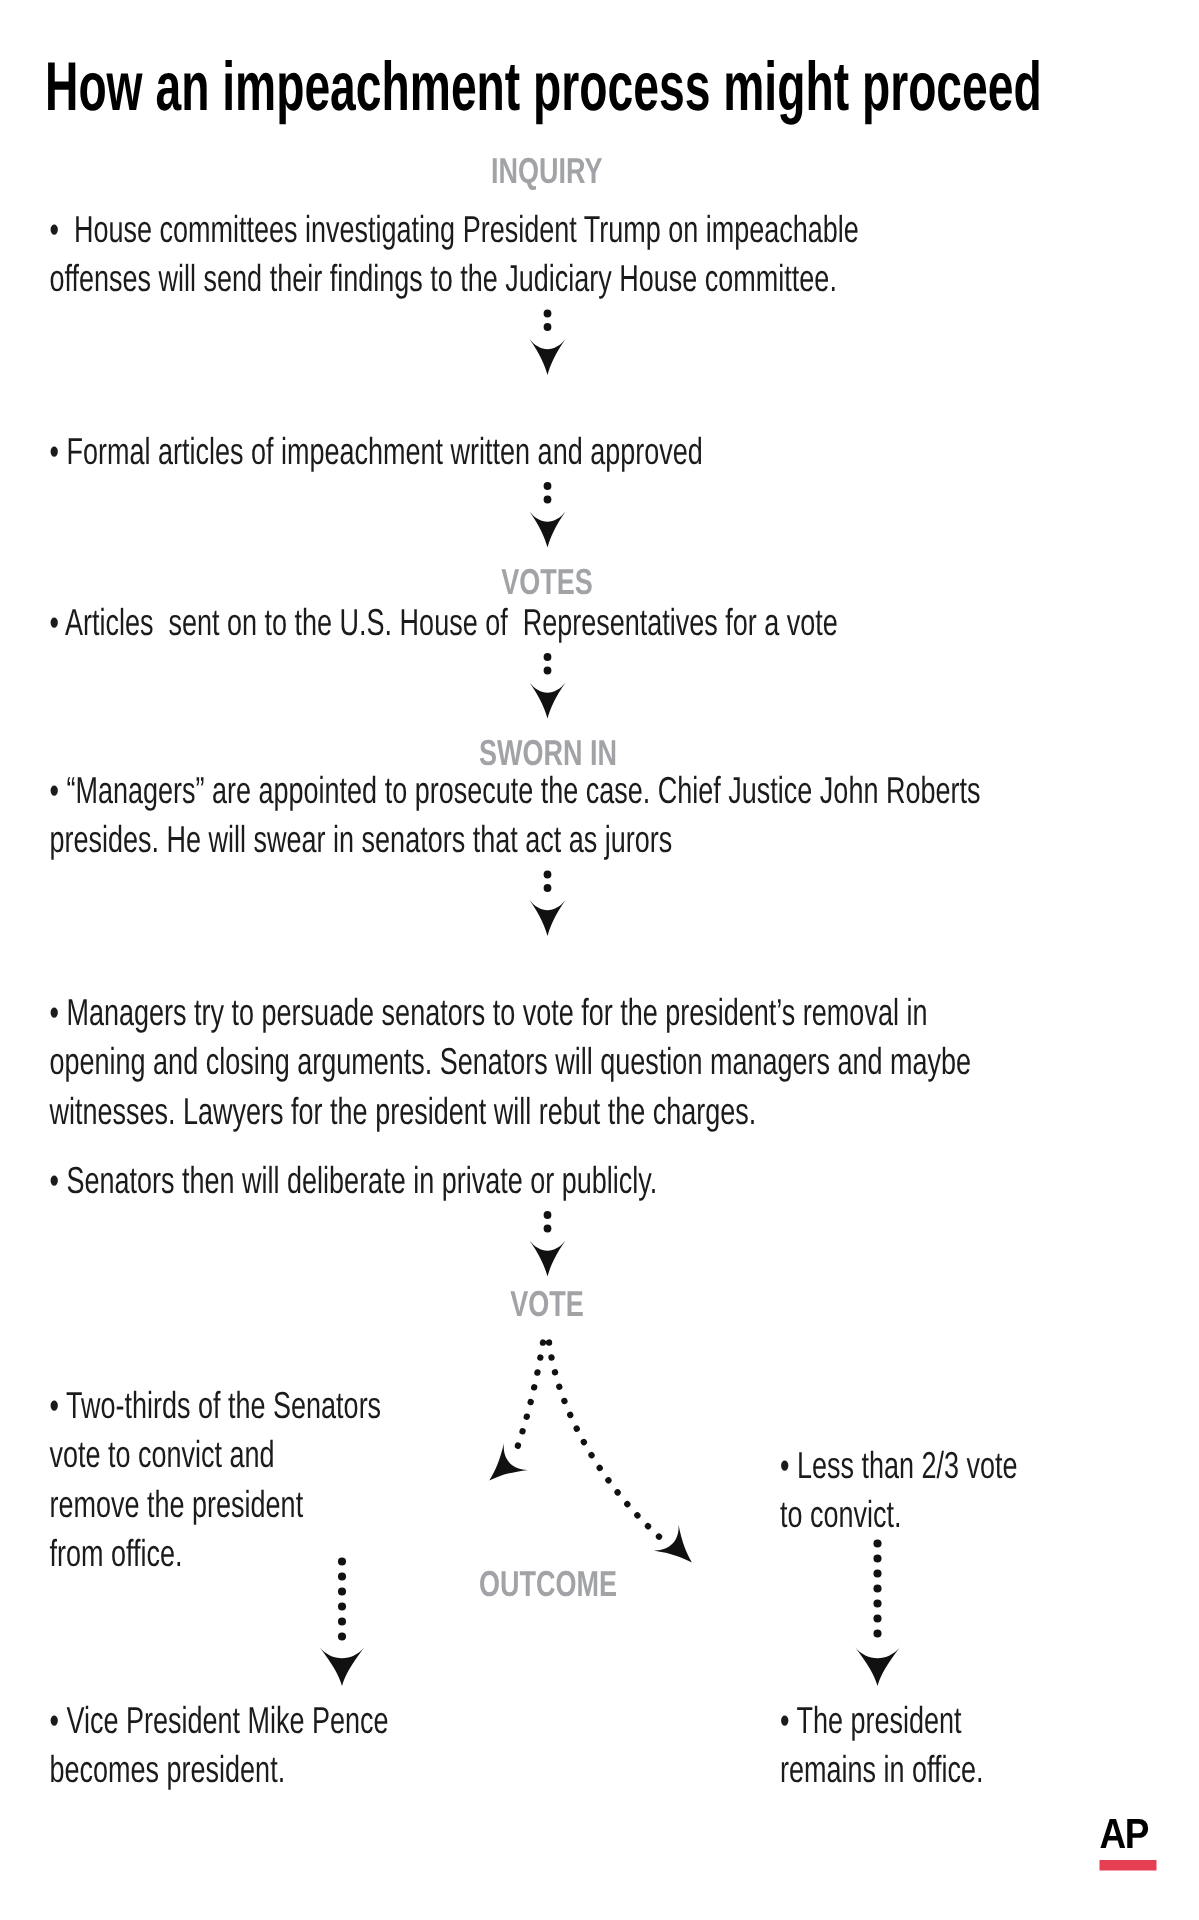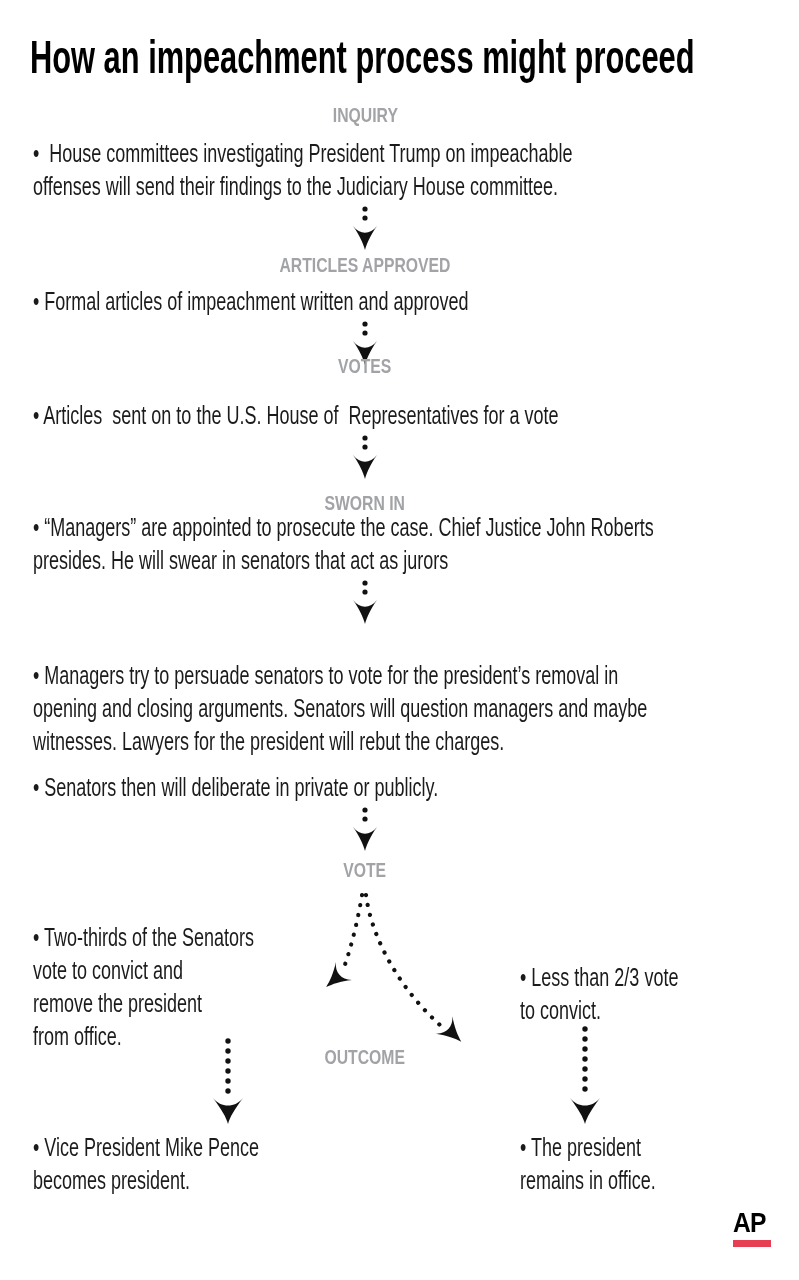--- a/index.html
+++ b/index.html
@@ -7,21 +7,21 @@
     position:relative; width:799px; height:1280px; background:#ffffff;
     font-family:"Liberation Sans", sans-serif; overflow:hidden;
   }
   .abs { position:absolute; }
 
   
   .title { left:30px; top:30px; font-weight:bold; font-size:46px; color:#000; }
   .title .cx { display:inline-block; transform:scaleX(.67); transform-origin:0 0; white-space:pre; }
 
   
-  .ghead { left:0; width:730px; text-align:center; font-weight:bold; font-size:21px;
+  .ghead { left:0; width:730px; text-align:center; font-weight:bold; font-size:24px;
            color:#a1a3a6; line-height:30px; }
   .ghead .cx { display:inline-block; transform:scaleX(.75); transform-origin:50% 0; white-space:pre; }
 
   
   .btxt { font-size:25px; line-height:33px; color:#1b1b1b; width:1100px; }
   .btxt .cx { display:inline-block; transform:scaleX(.72); transform-origin:0 0; white-space:pre; }
 
   svg { display:block; }
   .ink { fill:#111111; }
   .dotline { stroke:#111111; stroke-width:4.2; stroke-linecap:round;
@@ -43,30 +43,29 @@
   <div class="abs ghead" style="top:100px"><span class="cx">INQUIRY</span></div>
   <div class="abs btxt" style="left:33px; top:137px"><span class="cx">•  House committees investigating President Trump on impeachable
 offenses will send their findings to the Judiciary House committee.</span></div>
 
   <svg class="abs" style="left:352px; top:205px" width="26" height="46" viewBox="0 0 26 46">
     <circle class="ink" cx="13" cy="4" r="2.6"></circle>
       <circle class="ink" cx="13" cy="13" r="2.6"></circle>
     <path class="ink" d="M1,21 C8,30 18,30 25,21 C18,31 15,38 13,45 C11,38 8,31 1,21 Z"></path>
   </svg>
 
-  <div class="abs ghead" style="top:250px"><span class="cx">ARTICLES APPROVED</span></div>
   <div class="abs btxt" style="left:33px; top:285px"><span class="cx">• Formal articles of impeachment written and approved</span></div>
 
   <svg class="abs" style="left:352px; top:320px" width="26" height="46" viewBox="0 0 26 46">
     <circle class="ink" cx="13" cy="4" r="2.6"></circle>
       <circle class="ink" cx="13" cy="13" r="2.6"></circle>
     <path class="ink" d="M1,21 C8,30 18,30 25,21 C18,31 15,38 13,45 C11,38 8,31 1,21 Z"></path>
   </svg>
 
-  <div class="abs ghead" style="top:351px"><span class="cx">VOTES</span></div>
+  <div class="abs ghead" style="top:374px"><span class="cx">VOTES</span></div>
   <div class="abs btxt" style="left:33px; top:399px"><span class="cx">• Articles  sent on to the U.S. House of  Representatives for a vote</span></div>
 
   <svg class="abs" style="left:352px; top:434px" width="26" height="46" viewBox="0 0 26 46">
     <circle class="ink" cx="13" cy="4" r="2.6"></circle>
       <circle class="ink" cx="13" cy="13" r="2.6"></circle>
     <path class="ink" d="M1,21 C8,30 18,30 25,21 C18,31 15,38 13,45 C11,38 8,31 1,21 Z"></path>
   </svg>
 
   <div class="abs ghead" style="top:488px"><span class="cx">SWORN IN</span></div>
   <div class="abs btxt" style="left:33px; top:511px"><span class="cx">• “Managers” are appointed to prosecute the case. Chief Justice John Roberts

